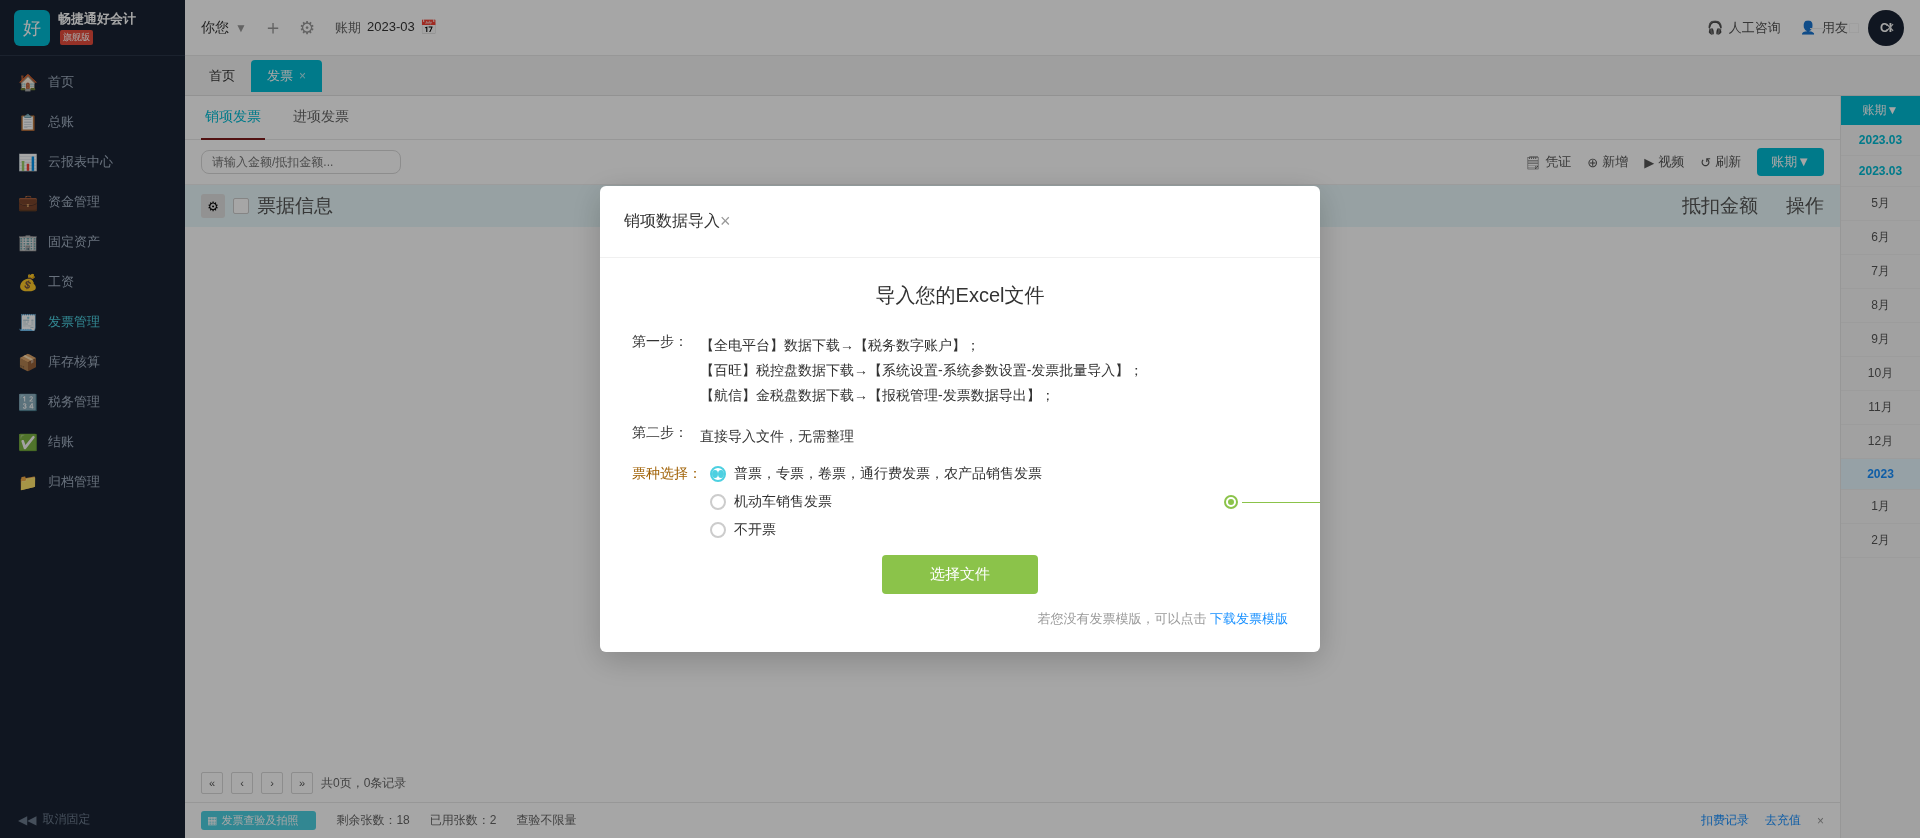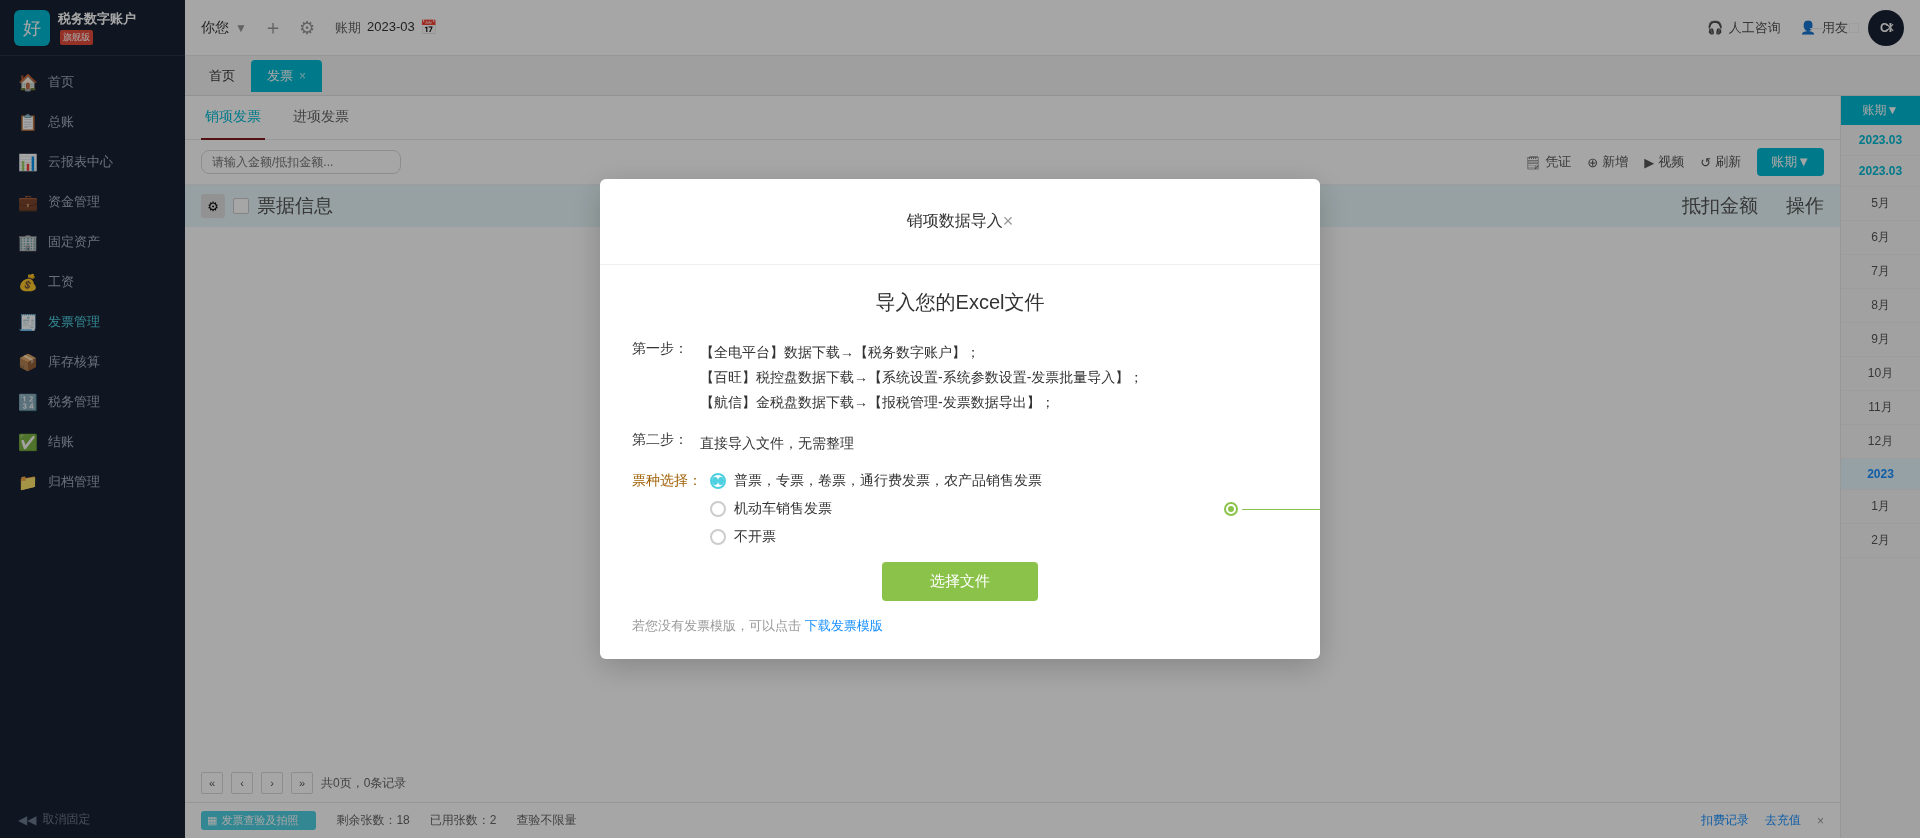--- a/index.html
+++ b/index.html
@@ -76,21 +76,21 @@
     .right-panel-header { background: #00bcd4; color: white; font-size: 12px; padding: 6px 8px; text-align: center; cursor: pointer; }
     .month-item { padding: 8px 4px; text-align: center; font-size: 12px; color: #555; cursor: pointer; border-bottom: 1px solid #f0f0f0; }
     .month-item.highlight { color: #00bcd4; font-weight: bold; }
     .month-item.current-year { background: #e6f7ff; color: #1890ff; font-weight: bold; }
 
     
     .overlay { position: fixed; inset: 0; background: rgba(0,0,0,0.35); z-index: 100; display: flex; align-items: center; justify-content: center; }
 
     
     .modal { background: white; border-radius: 6px; box-shadow: 0 8px 32px rgba(0,0,0,0.2); width: 720px; max-height: 90vh; overflow: auto; position: relative; z-index: 101; }
-    .modal-header { display: flex; align-items: center; justify-content: center; padding: 32px 24px; border-bottom: 1px solid #f0f0f0; }
+    .modal-header { display: flex; align-items: center; justify-content: flex-start; padding: 25px 24px; border-bottom: 1px solid #f0f0f0; }
     .modal-title { font-size: 16px; font-weight: 500; color: #333; }
     .modal-close { color: #999; font-size: 18px; cursor: pointer; }
     .modal-body { padding: 24px 32px; }
     .modal-main-title { text-align: center; font-size: 20px; font-weight: 500; color: #333; margin-bottom: 24px; }
 
     
     .step-row { margin-bottom: 16px; display: flex; align-items: flex-start; gap: 8px; }
     .step-label { font-size: 14px; color: #333; font-weight: 500; white-space: nowrap; margin-right: 4px; }
     .step-content { font-size: 14px; color: #333; line-height: 1.8; }
     .step-link { color: #1890ff; text-decoration: none; font-size: 13px; }
@@ -102,21 +102,21 @@
     .radio-options { display: flex; flex-direction: column; gap: 10px; }
     .radio-option { display: flex; align-items: center; gap: 8px; font-size: 14px; color: #333; cursor: pointer; }
     .radio-circle { width: 16px; height: 16px; border-radius: 50%; border: 2px solid #ccc; display: flex; align-items: center; justify-content: center; flex-shrink: 0; }
     .radio-circle.checked { border-color: #4dd0e1; background: white; }
     .radio-circle.checked::after { content: ''; width: 8px; height: 8px; border-radius: 50%; background: #4dd0e1; }
 
     
     .select-file-btn { background: #8bc34a; color: white; border: none; border-radius: 4px; padding: 10px 48px; font-size: 15px; cursor: pointer; display: block; margin: 16px auto; }
 
     
-    .modal-note { text-align: left; font-size: 13px; color: #999; margin-top: 8px; }
+    .modal-note { text-align: right; font-size: 13px; color: #999; margin-top: 8px; }
     .modal-note a { color: #1890ff; text-decoration: none; }
 
     
     .status-bar { height: 36px; background: white; border-top: 1px solid #e8e8e8; display: flex; align-items: center; padding: 0 16px; gap: 20px; font-size: 12px; color: #666; flex-shrink: 0; }
     .status-bar-icon { background: #4dd0e1; color: white; border-radius: 3px; padding: 2px 6px; font-size: 11px; display: flex; align-items: center; gap: 4px; }
     .status-dot { width: 8px; height: 8px; background: #4dd0e1; border-radius: 50%; }
     .status-bar-right { margin-left: auto; display: flex; align-items: center; gap: 16px; }
     .status-link { color: #1890ff; cursor: pointer; }
 
     
@@ -132,21 +132,21 @@
   </style>
 </head>
 <body>
 
 <div class="app-wrapper">
 
   <nav class="sidebar">
     <div class="sidebar-logo">
       <div class="sidebar-logo-icon">好</div>
       <div>
-        <div style="color:white;font-size:13px;font-weight:bold;">税务数字账户</div>
+        <div style="color:white;font-size:13px;font-weight:bold;">畅捷通好会计</div>
         <div style="display:inline-block;" class="sidebar-logo-badge">旗舰版</div>
       </div>
     </div>
     <div class="sidebar-scroll">
       <div class="sidebar-item">
         <span class="sidebar-item-icon">🏠</span>
         <span class="sidebar-item-label">首页</span>
       </div>
       <div class="sidebar-item">
         <span class="sidebar-item-icon">📋</span>

